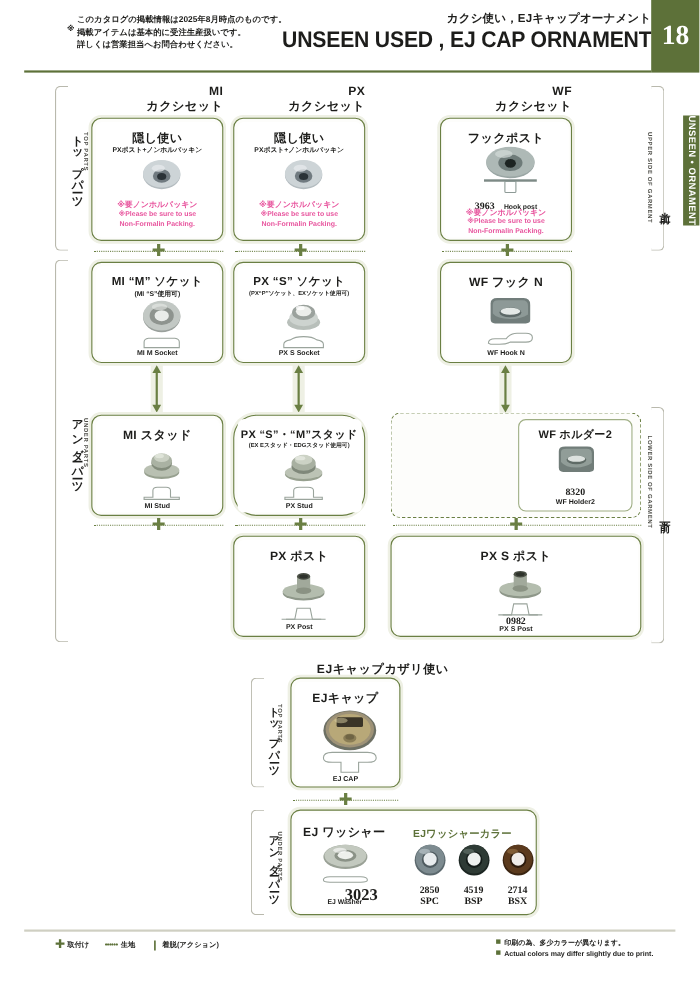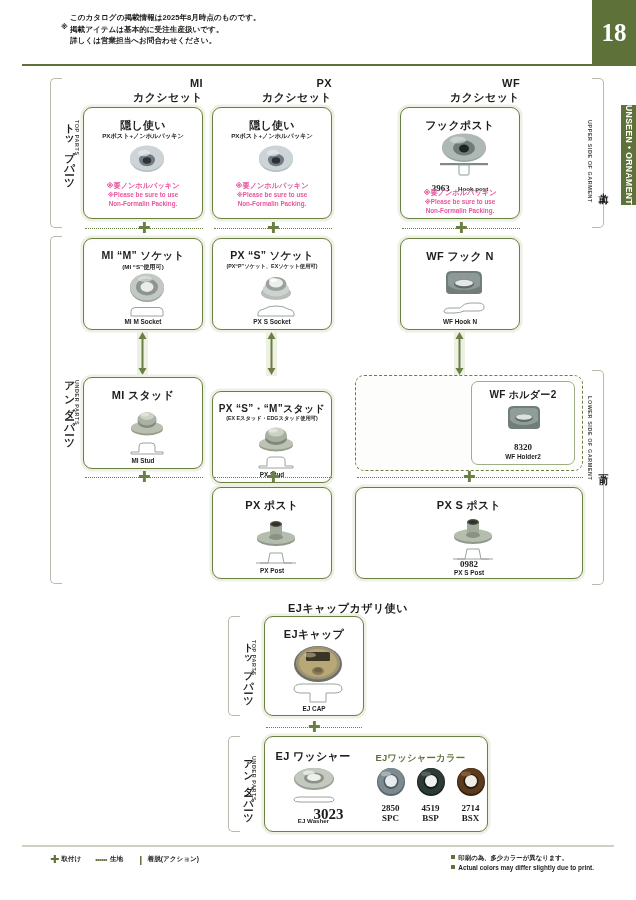--- a/index.html
+++ b/index.html
@@ -168,20 +168,24 @@
 
 <div id="page">
 
   <div class="header">
     <div class="hdr-note">
       <span class="aster">※</span>
       <div>このカタログの掲載情報は2025年8月時点のものです。</div>
       <div>掲載アイテムは基本的に受注生産扱いです。</div>
       <div>詳しくは営業担当へお問合わせください。</div>
     </div>
+    <div class="hdr-title-wrap">
+      <div class="hdr-jp">カクシ使い，EJキャップオーナメント</div>
+      <div class="hdr-en">UNSEEN USED , EJ CAP ORNAMENT</div>
+    </div>
     <div class="pagebox">18</div>
     <div class="hdr-rule"></div>
   </div>
 
   <div class="sidetab" style="top:105px;height:100px;">
     <span>UNSEEN • ORNAMENT</span>
   </div>
 
   <div class="bracket-r" style="left:592px;top:78px;width:12px;height:150px;"></div>
   <div class="vlabel-jp2" style="left:596px;top:185px;">上前</div>
@@ -367,21 +371,21 @@
         <ellipse cx="60" cy="9" rx="7" ry="4" fill="#cbd1c4"></ellipse>
         <ellipse cx="58" cy="7.5" rx="4" ry="2" fill="#e4e8df" opacity=".8"></ellipse>
       </svg>
       <svg width="120" height="16" viewBox="0 0 120 16" style="position:absolute;left:0;top:60px;">
         <path d="M44 13 L44 11 L52 11 L52 5 Q52 2 56 2 L64 2 Q68 2 68 5 L68 11 L76 11 L76 13 Z" fill="#ffffff" stroke="#9aa49c" stroke-width="1"></path>
       </svg>
       <div class="card-cap" style="top:76px;">MI Stud</div>
     </div>
   </div>
 
-  <div class="card" style="left:212px;top:391px;width:120px;height:92px;">
+  <div class="card" style="left:212px;top:377px;width:120px;height:92px;border-radius:21px;">
     <div class="card-inner">
       <div class="card-title" style="font-size:10px;">PX “S”・“M”スタッド</div>
       <div class="card-sub" style="font-size:5.3px;top:20px;">(EX Eスタッド・EDGスタッド使用可)</div>
       <svg width="120" height="34" viewBox="0 0 120 34" style="position:absolute;left:0;top:28px;">
         <ellipse cx="60" cy="22" rx="17" ry="6.5" fill="#97a08f"></ellipse>
         <ellipse cx="60" cy="20.5" rx="17" ry="6" fill="#bcc3b5"></ellipse>
         <ellipse cx="60" cy="15" rx="11" ry="7" fill="#7f887a"></ellipse>
         <ellipse cx="60" cy="12" rx="11" ry="7" fill="#a8b0a1"></ellipse>
         <ellipse cx="60" cy="9" rx="8" ry="4.5" fill="#ccd2c5"></ellipse>
         <ellipse cx="57" cy="7.5" rx="4.5" ry="2" fill="#e6eae1" opacity=".8"></ellipse>

